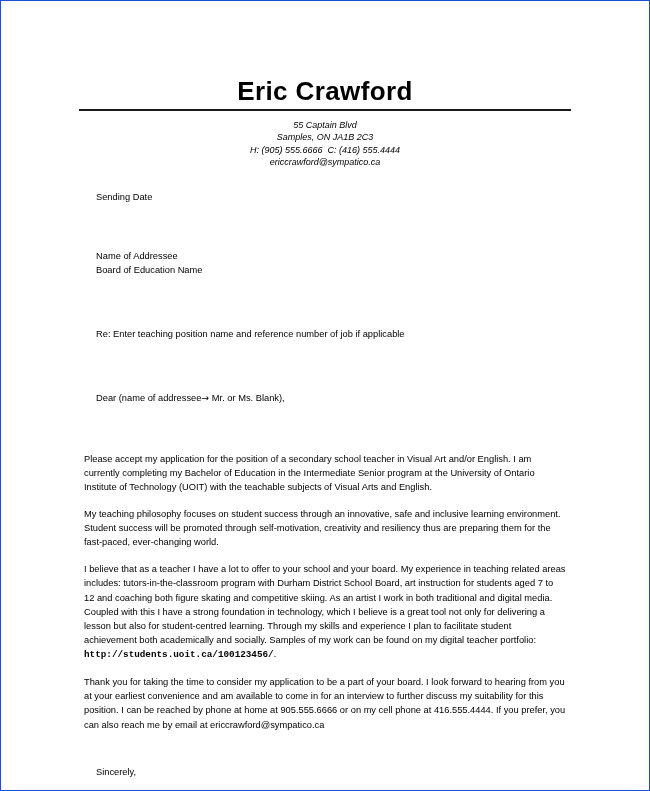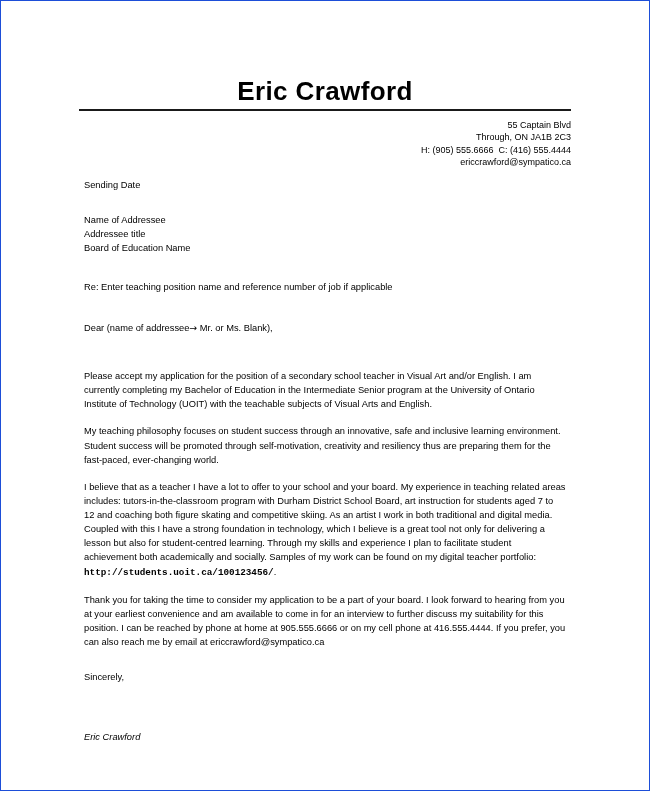--- a/index.html
+++ b/index.html
@@ -47,42 +47,43 @@
     line-height: 1.08;
   }
   .rule {
     margin-top: 4px;
     border: 0;
     border-top: 2px solid #1a1a1a;
     width: 100%;
   }
   .contact-block {
     margin-top: 6px;
-    text-align: right;
+    text-align: center;
     font-size: 9px;
     line-height: 1.38;
     color: #000000;
+    font-style: italic;
   }
   .contact-line {
     display: block;
     white-space: pre;
   }
 
   
   .body-area {
     position: absolute;
     left: 83px;
     top: 178px;
     width: 482px;
     font-size: 9.3px;
     line-height: 1.45;
     color: #000000;
   }
   .blk {
-    margin: 0;
+    margin: 12px;
   }
   .gap-sm { height: 13px; }
   .gap-md { height: 22px; }
   .gap-lg { height: 26px; }
   .gap-xl { height: 34px; }
   .gap-sig { height: 46px; }
 
   .addr-line {
     display: block;
     line-height: 1.46;
@@ -107,35 +108,34 @@
 <body>
 
 <div class="page">
   <div class="sheet">
 
     <div class="letterhead">
       <h1 class="name-title">Eric Crawford</h1>
       <hr class="rule">
       <div class="contact-block">
         <span class="contact-line">55 Captain Blvd</span>
-        <span class="contact-line">Through, ON JA1B 2C3</span>
+        <span class="contact-line">Samples, ON JA1B 2C3</span>
         <span class="contact-line">H: (905) 555.6666  C: (416) 555.4444</span>
         <span class="contact-line">ericcrawford@sympatico.ca</span>
       </div>
     </div>
 
     <div class="body-area">
 
       <p class="blk">Sending Date</p>
 
       <div class="gap-md"></div>
 
       <div class="blk">
         <span class="addr-line">Name of Addressee</span>
-        <span class="addr-line">Addressee title</span>
         <span class="addr-line">Board of Education Name</span>
       </div>
 
       <div class="gap-lg"></div>
 
       <p class="blk">Re: Enter teaching position name and reference number of job if applicable</p>
 
       <div class="gap-lg"></div>
 
       <p class="blk"><span>Dear (name of addressee</span><span class="arrow">→</span><span> Mr. or Ms. Blank),</span></p>

